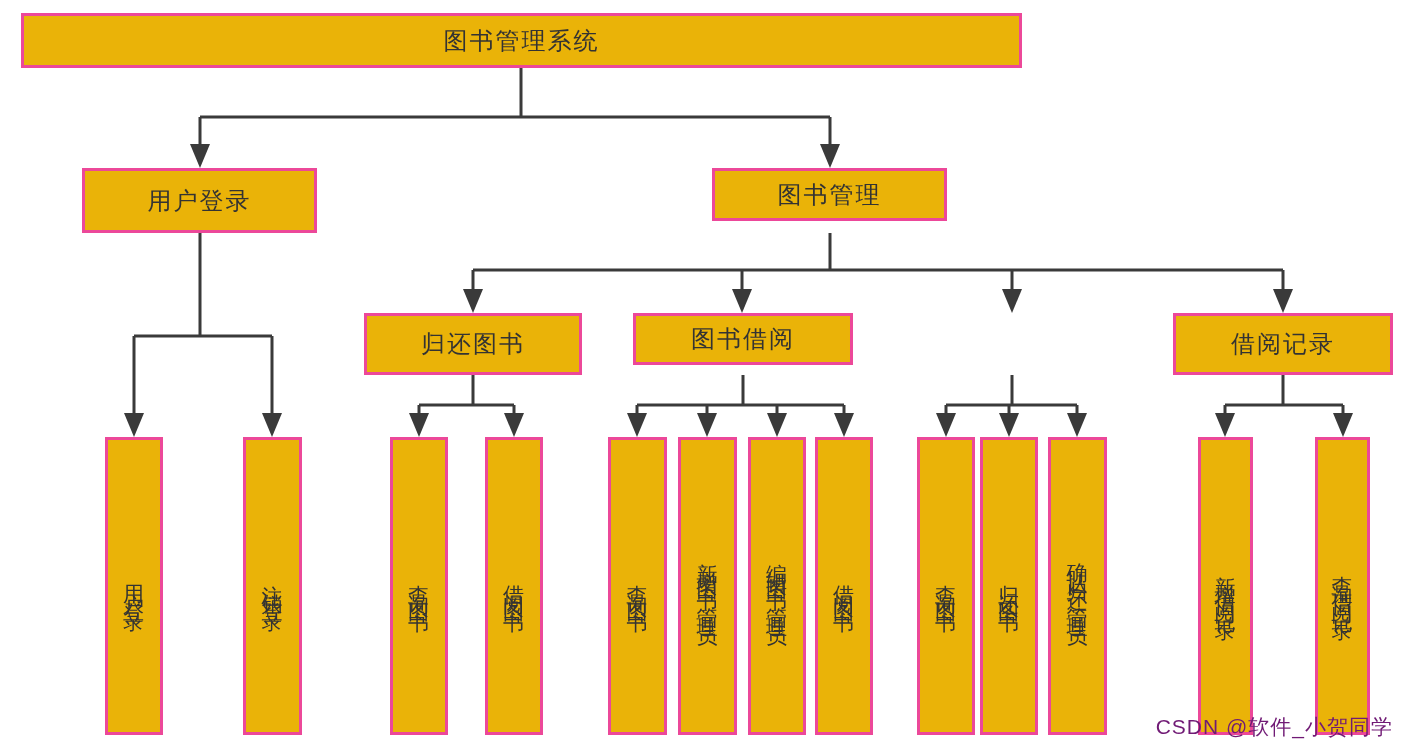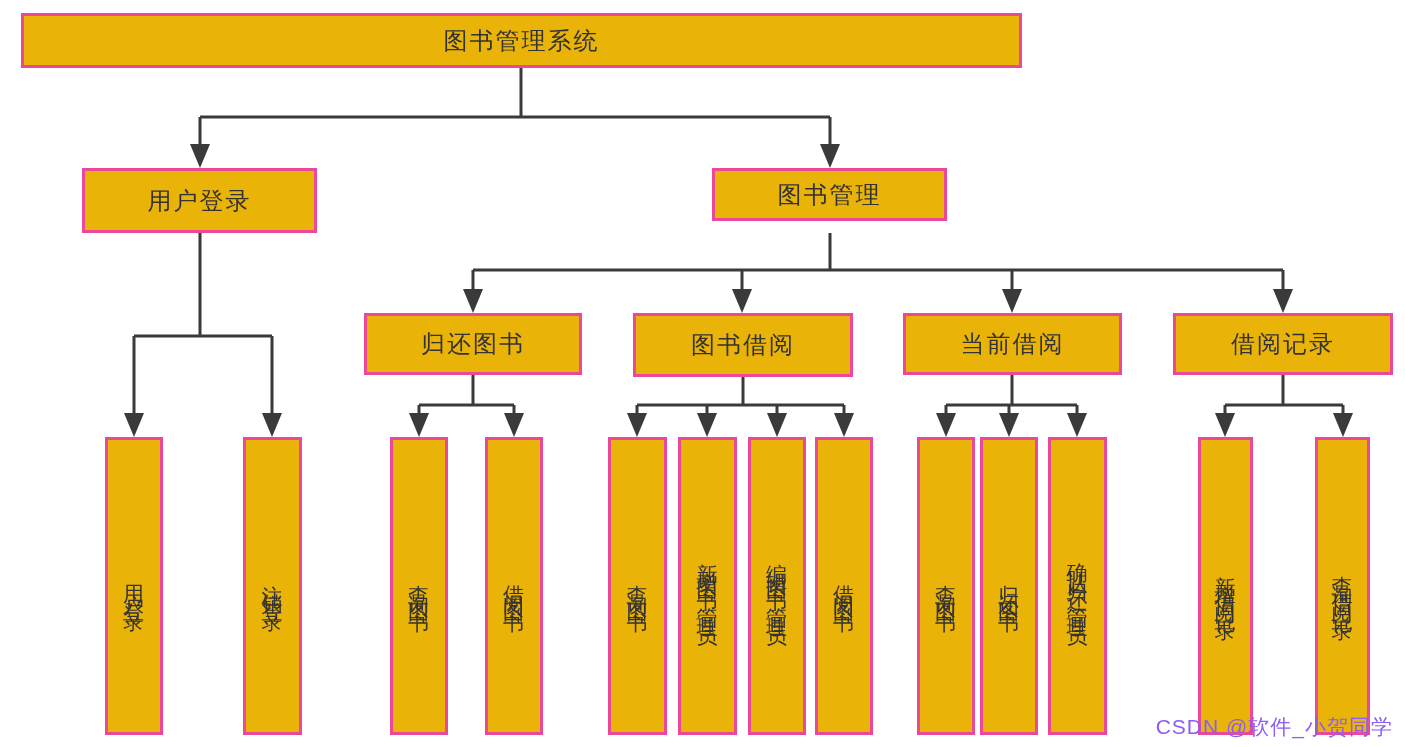--- a/index.html
+++ b/index.html
@@ -35,21 +35,21 @@
     letter-spacing: 9px;
     line-height: 1;
     white-space: nowrap;
   }
   .watermark {
     position: absolute;
     right: 12px;
     bottom: 6px;
     font-size: 21px;
     letter-spacing: 1px;
-    color: #8b5cf6;
+    color: #701a75;
     white-space: nowrap;
   }
 </style>
 </head>
 <body>
 
 <div class="stage">
 
   <svg class="connectors" viewBox="0 0 1405 747" fill="none" stroke="#3a3a3a" stroke-width="3">
     <path d="M521 68 V117 M200 117 H830 M200 117 V146 M830 117 V146"></path>
@@ -89,25 +89,22 @@
   <div class="box" style="left:82px; top:168px; width:235px; height:65px;">
     <span class="hlabel">用户登录</span>
   </div>
   <div class="box" style="left:712px; top:168px; width:235px; height:53px;">
     <span class="hlabel">图书管理</span>
   </div>
 
   <div class="box" style="left:364px; top:313px; width:218px; height:62px;">
     <span class="hlabel">归还图书</span>
   </div>
-  <div class="box" style="left:633px; top:313px; width:220px; height:64px;">
+  <div class="box" style="left:633px; top:313px; width:220px; height:52px;">
     <span class="hlabel">图书借阅</span>
-  </div>
-  <div class="box" style="left:903px; top:313px; width:219px; height:62px;">
-    <span class="hlabel">当前借阅</span>
   </div>
   <div class="box" style="left:1173px; top:313px; width:220px; height:62px;justify-content:center;">
     <span class="hlabel">借阅记录</span>
   </div>
 
   <div class="box" style="left:105px; top:437px; width:58px; height:298px;">
     <span class="vtext">用户登录</span>
   </div>
   <div class="box" style="left:243px; top:437px; width:59px; height:298px;">
     <span class="vtext">注销登录</span>

